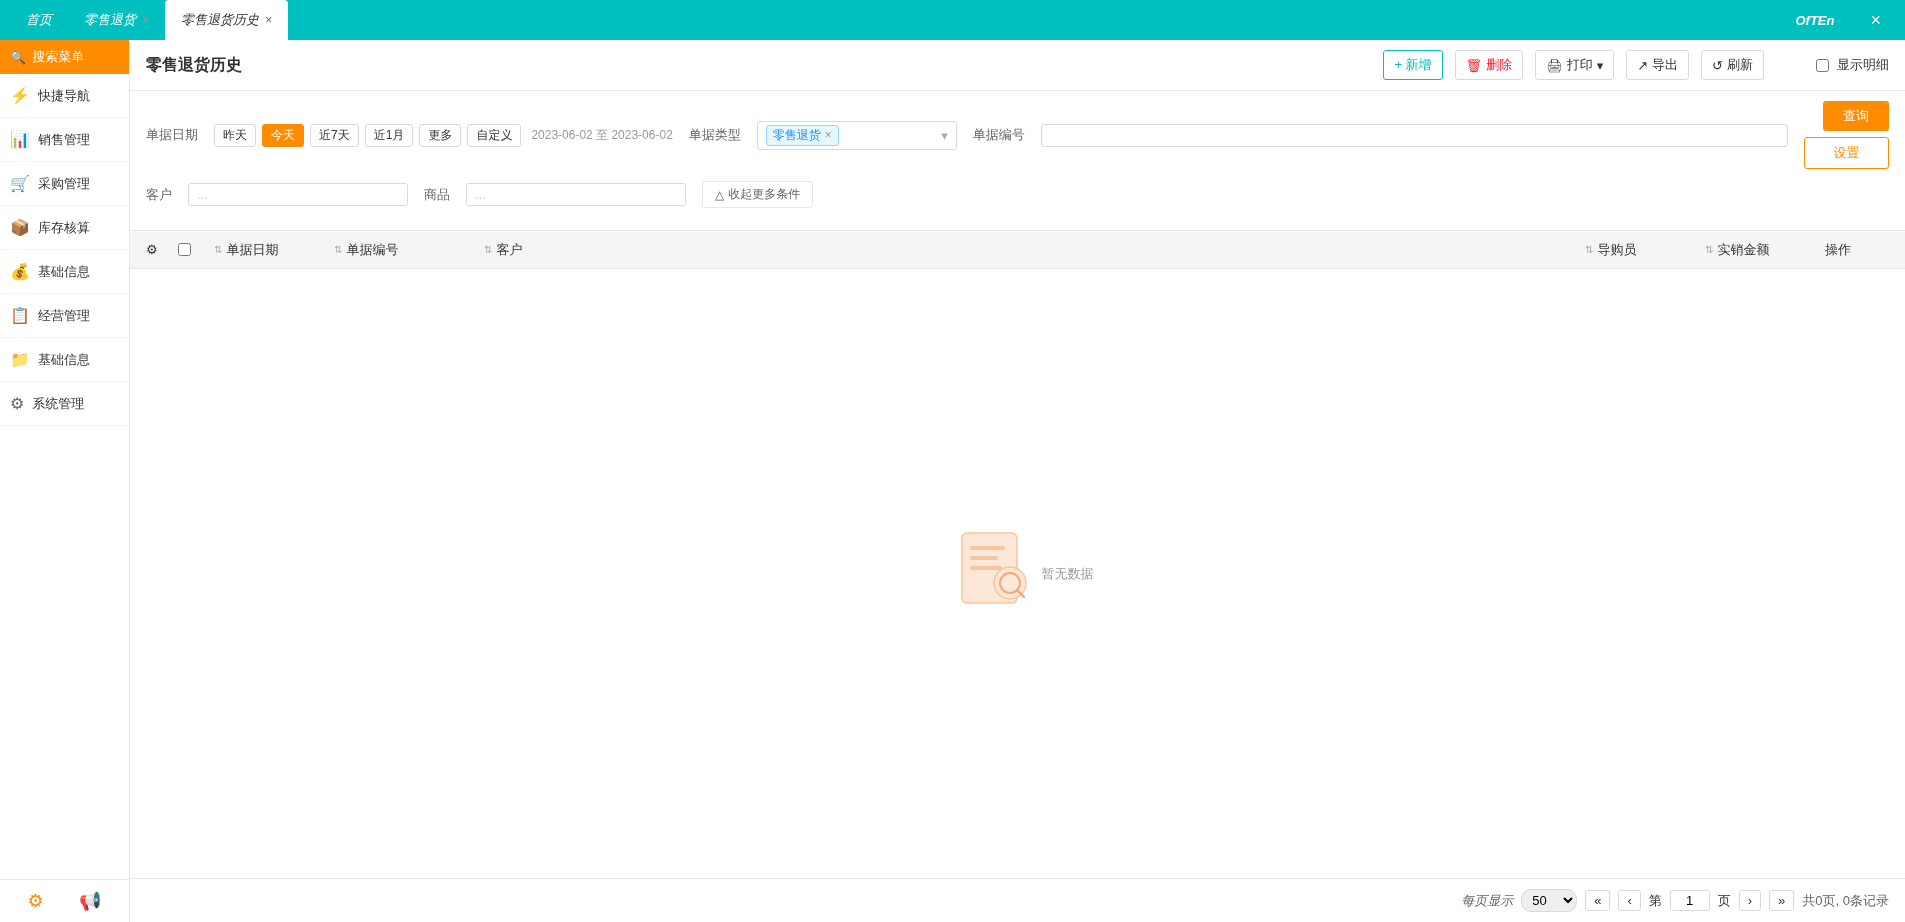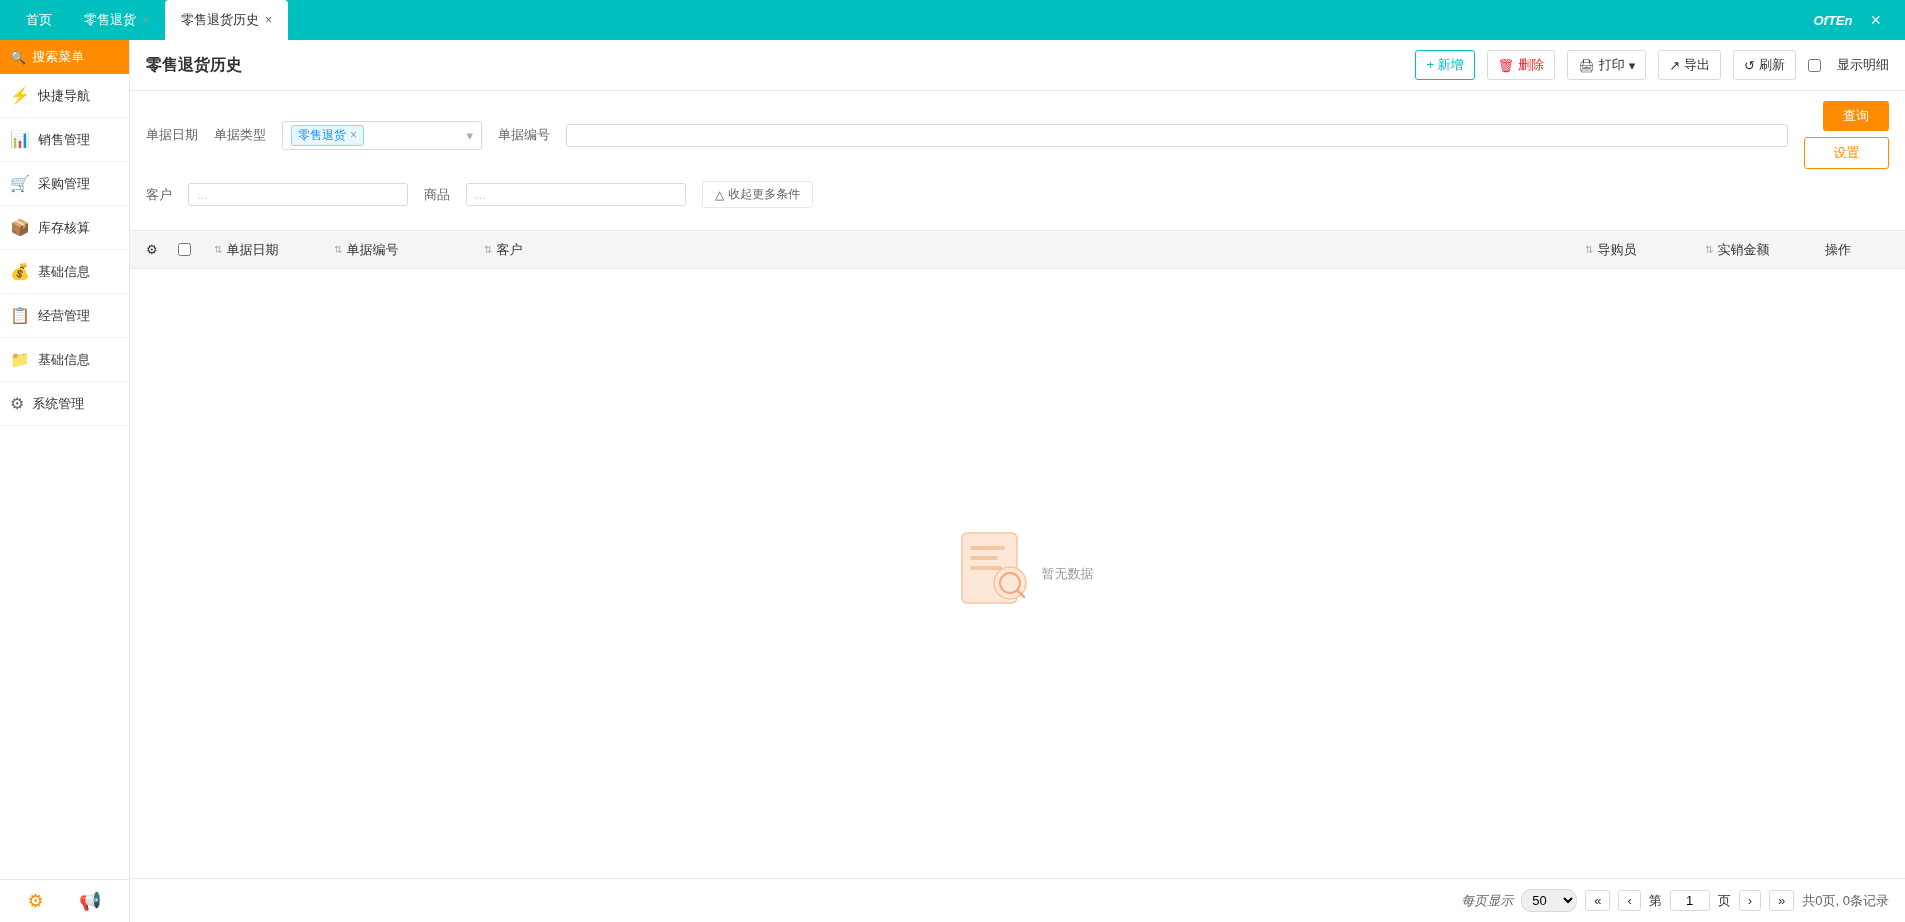--- a/index.html
+++ b/index.html
@@ -9,20 +9,21 @@
     .top-bar {
       display: flex;
       align-items: center;
       background: #00bfbf;
       height: 40px;
       padding: 0 0 0 10px;
     }
     .top-bar-tabs {
       display: flex;
       flex: 1;
+      font-style: italic;
     }
     .tab {
       display: flex;
       align-items: center;
       padding: 0 16px;
       height: 40px;
       color: #fff;
       font-size: 13px;
       cursor: pointer;
       position: relative;
@@ -42,21 +43,21 @@
     .top-bar-right {
       display: flex;
       align-items: center;
       padding-right: 16px;
       color: #fff;
       font-size: 13px;
     }
     .top-bar-right .often-label {
       font-style: italic;
       font-weight: bold;
-      margin-right: 10px;
+      margin-right: 28px;
     }
     .top-bar-close {
       color: #fff;
       font-size: 18px;
       cursor: pointer;
       padding: 0 8px;
     }
 
     
     .layout {
@@ -149,23 +150,24 @@
       color: #333;
     }
     .btn-new {
       color: #00bfbf;
       border-color: #00bfbf;
     }
     .btn-delete { color: #f5222d; }
     .checkbox-label {
       display: flex;
       align-items: center;
-      gap: 16px;
-      font-size: 13px;
-      cursor: pointer;
+      gap: 8px;
+      font-size: 13px;
+      cursor: pointer;
+      margin-left: 40px;
     }
 
     
     .filter-area {
       background: #fff;
       padding: 10px 16px;
       border-bottom: 1px solid #e8e8e8;
     }
     .filter-row {
       display: flex;
@@ -462,20 +464,29 @@
         <label class="checkbox-label">
           <input type="checkbox" style="">
           <span>显示明细</span>
         </label>
       </div>
     </div>
 
     <div class="filter-area">
       <div class="filter-row">
         <span class="filter-label">单据日期</span>
+        <div class="filter-date-btns">
+          <button class="date-btn">昨天</button>
+          <button class="date-btn active">今天</button>
+          <button class="date-btn">近7天</button>
+          <button class="date-btn">近1月</button>
+          <button class="date-btn">更多</button>
+          <button class="date-btn">自定义</button>
+          <span class="filter-date-range">2023-06-02 至 2023-06-02</span>
+        </div>
 
         <span class="filter-label">单据类型</span>
         <div class="filter-select" style="min-width:200px;">
           <span class="filter-tag">
             <span>零售退货</span>
             <span style="cursor:pointer;color:#999;">×</span>
           </span>
           <span style="color:#aaa;">▾</span>
         </div>
 

